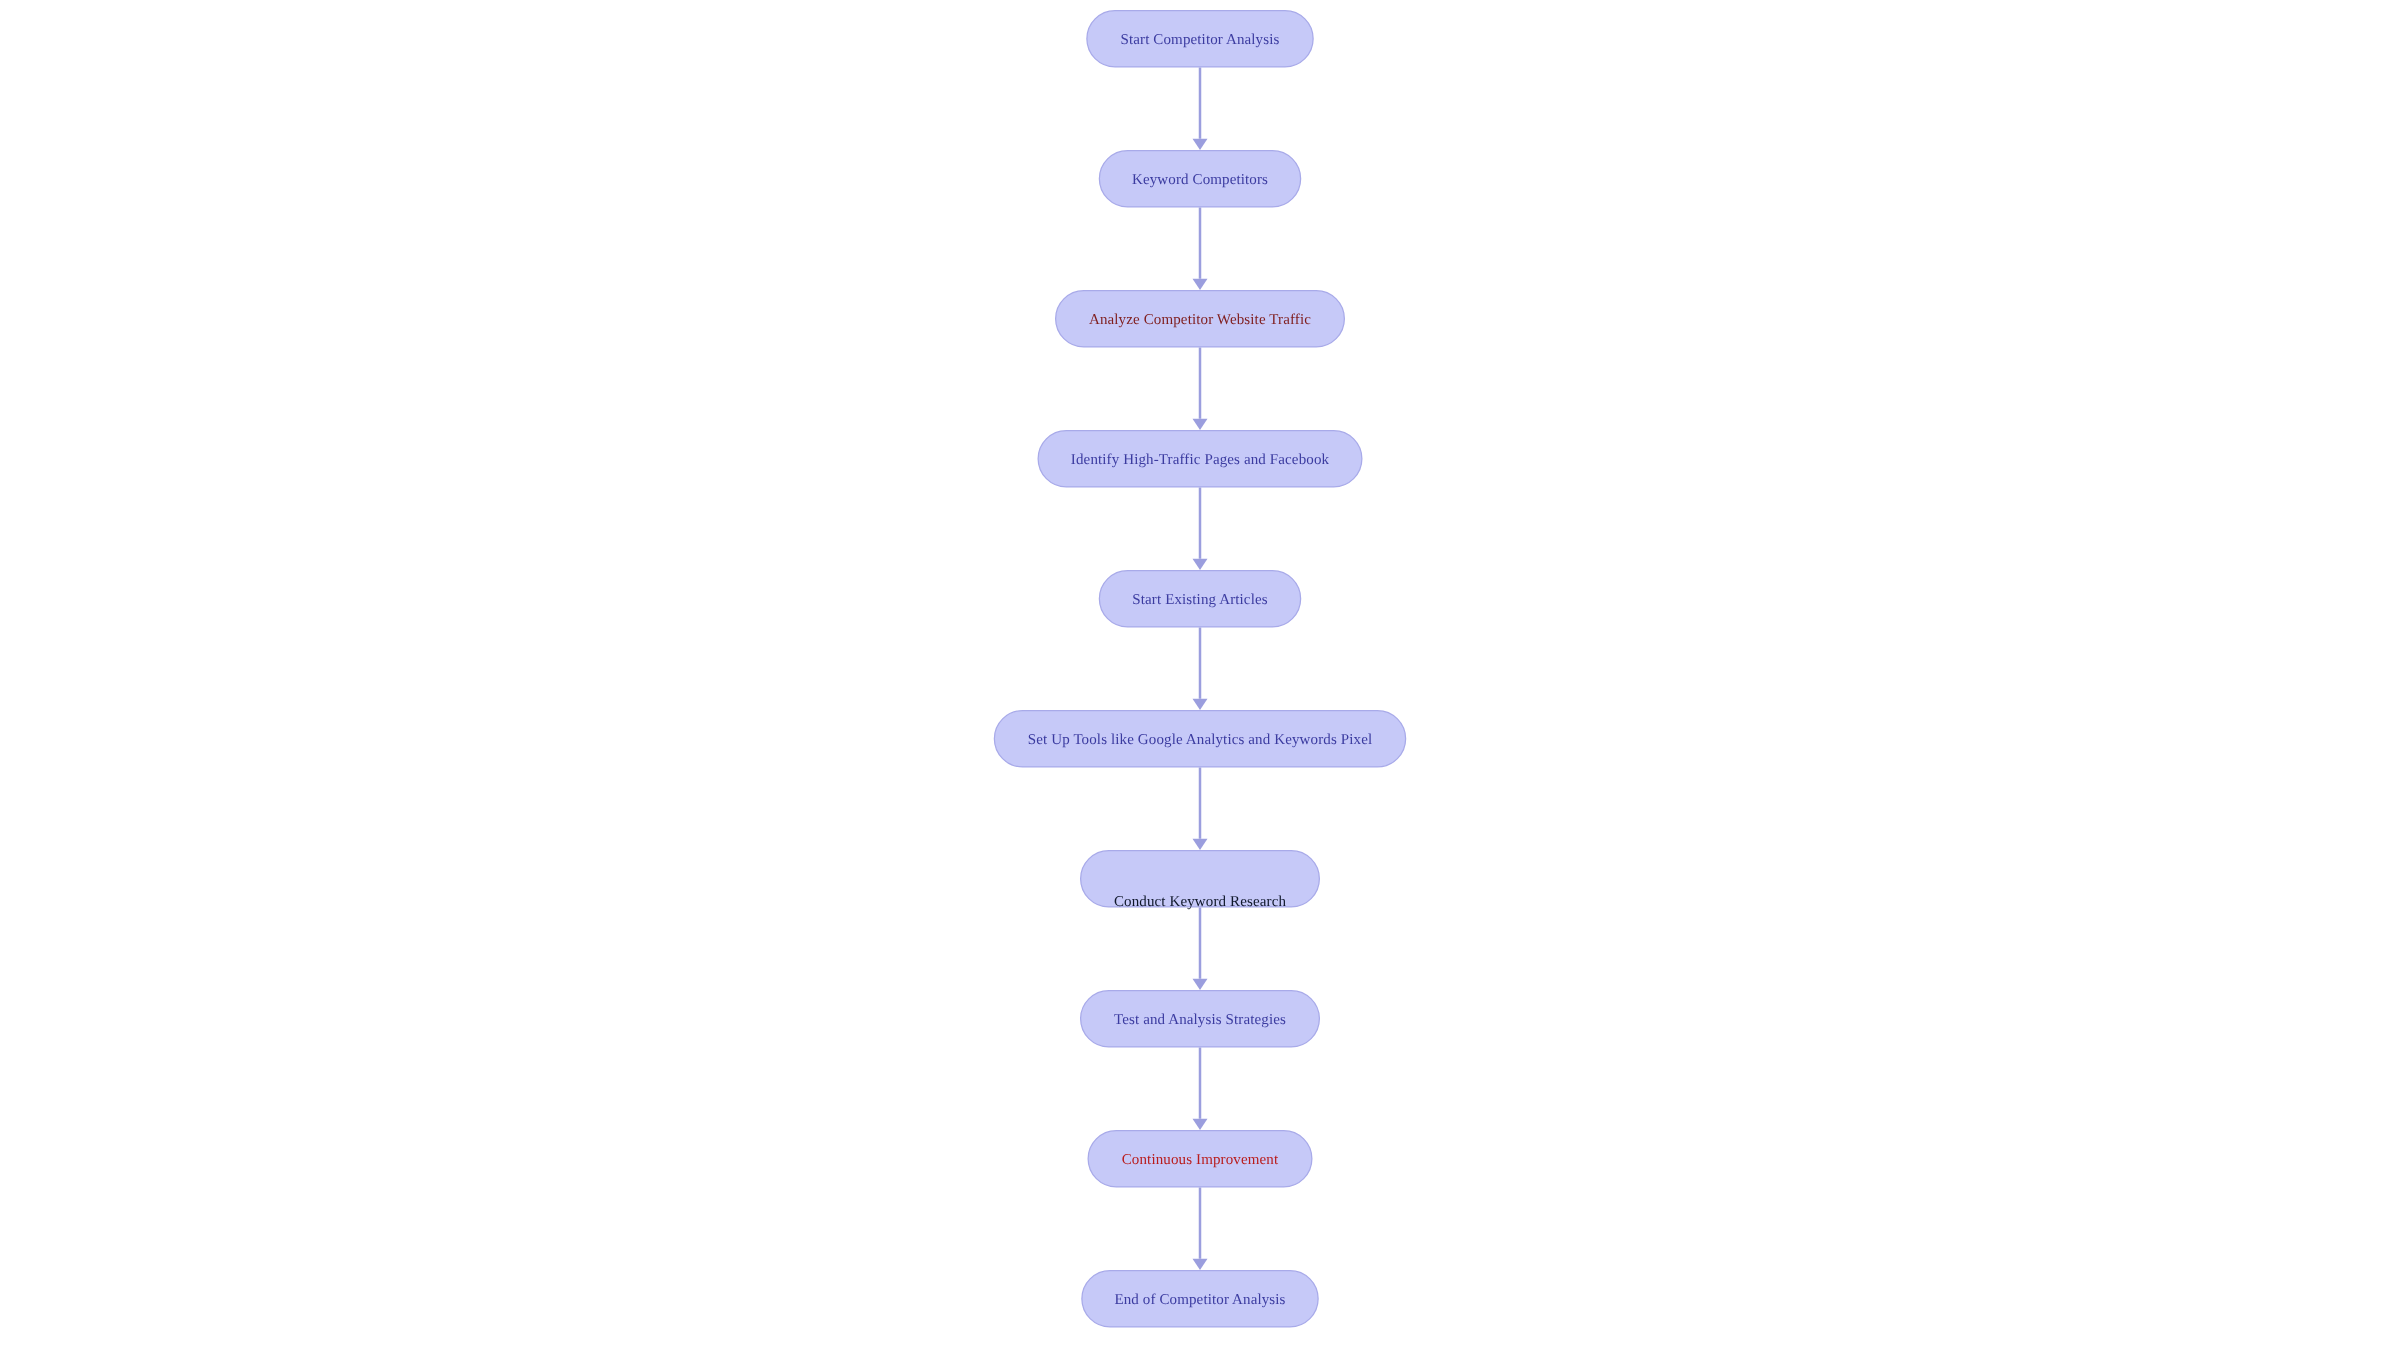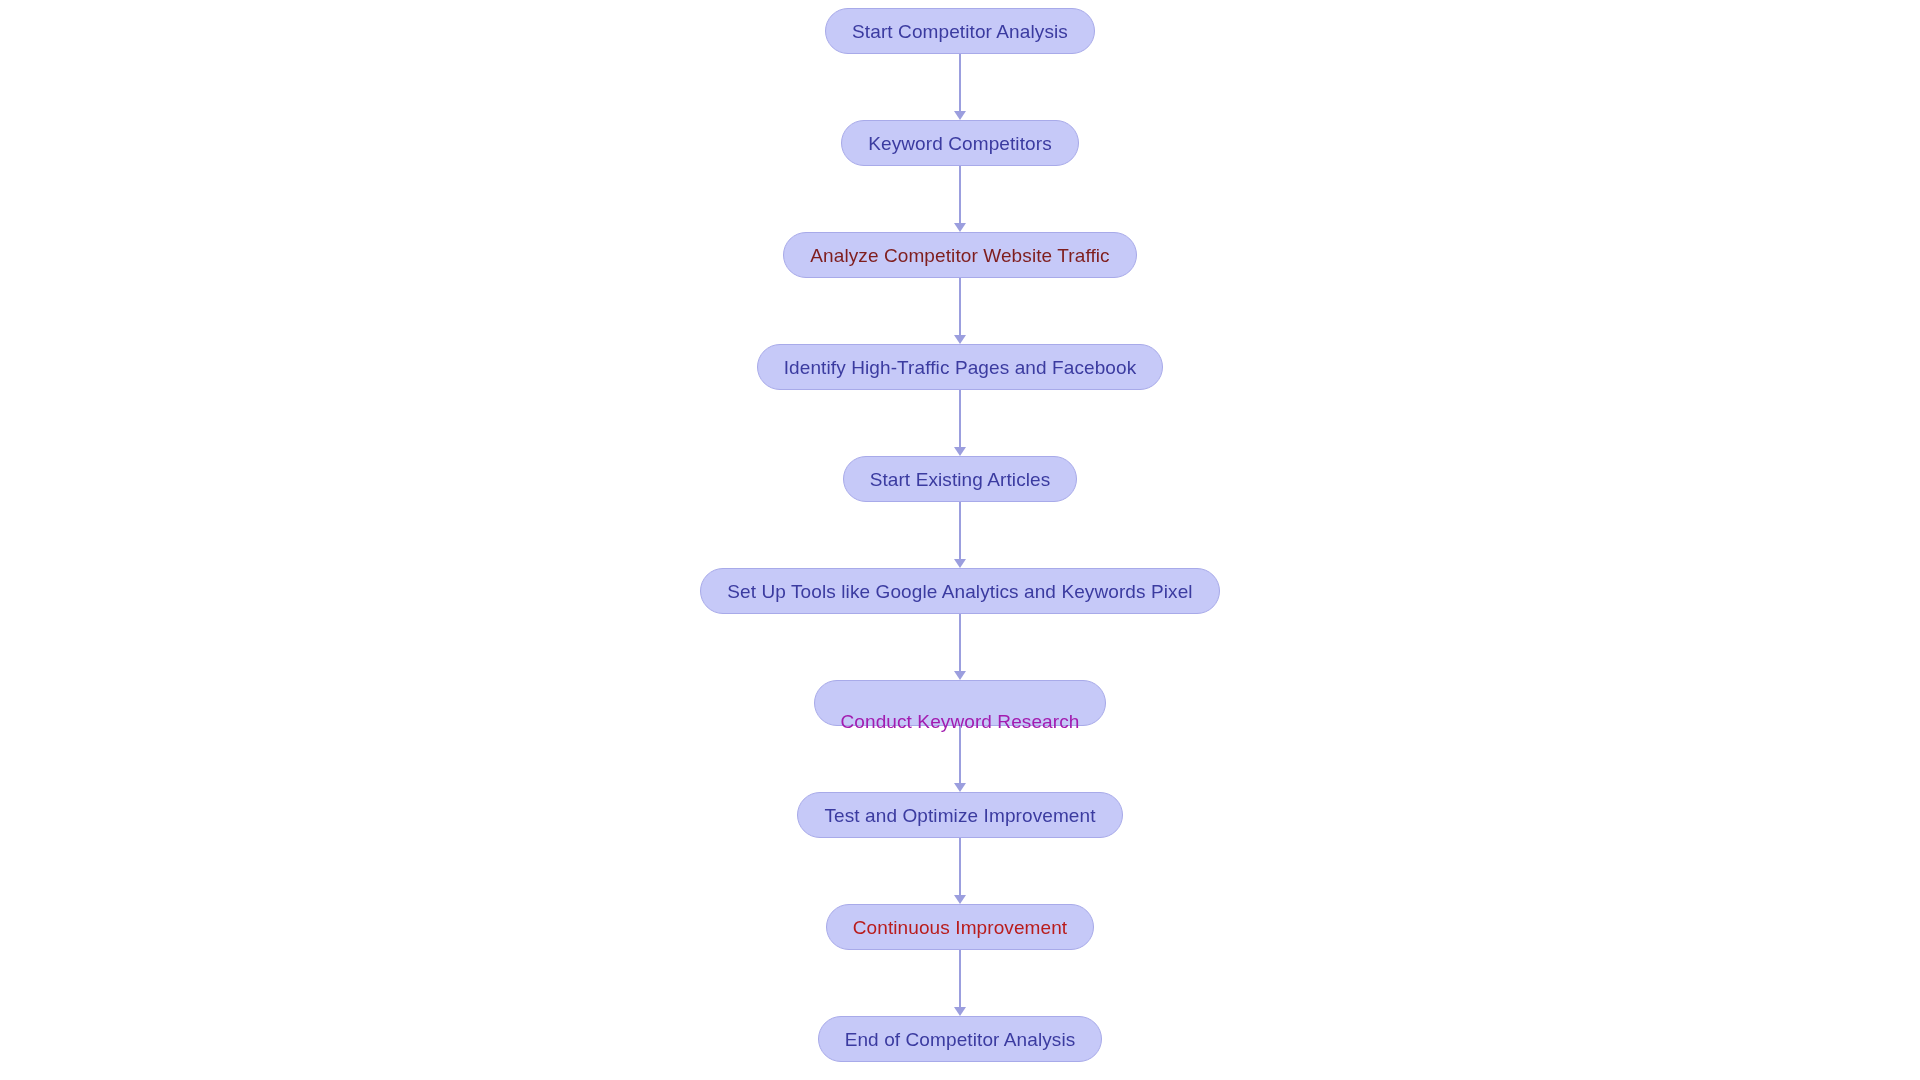--- a/index.html
+++ b/index.html
@@ -44,27 +44,28 @@
     border: 1px solid #a8aae9;
     display: flex;
     align-items: center;
     justify-content: center;
     padding: 0 26px;
     white-space: nowrap;
     flex: 0 0 auto;
   }
 
   .flow-node-label {
-    font-size: 19px;
+    font-size: 12px;
     line-height: 1;
     color: #3b3ba0;
     letter-spacing: 0.1px;
     font-weight: 400;
     white-space: nowrap;
     user-select: none;
+    font-family: Liberation Serif, serif;
   }
 
   
   .flow-connector {
     position: relative;
     width: 14px;
     height: 66px;
     flex: 0 0 auto;
   }
 
@@ -144,30 +145,30 @@
     <div class="flow-node" style="background: rgb(198, 201, 248); border-color: rgb(168, 170, 233);">
       <span class="flow-node-label" style="color: rgb(59, 59, 160);">Set Up Tools like Google Analytics and Keywords Pixel</span>
     </div>
 
     <div class="flow-connector">
       <div class="connector-line" style="background: rgb(155, 158, 222);"></div>
       <div class="connector-arrowhead" style="border-top-color: rgb(155, 158, 222);"></div>
     </div>
 
     <div class="flow-node" style="background: rgb(198, 201, 248); border-color: rgb(168, 170, 233);">
-      <span class="flow-node-label" style="color: #a21caf; margin-top: 36px;">Conduct Keyword Research</span>
+      <span class="flow-node-label" style="color: #0f172a; margin-top: 36px;">Conduct Keyword Research</span>
     </div>
 
     <div class="flow-connector">
       <div class="connector-line" style="background: rgb(155, 158, 222);"></div>
       <div class="connector-arrowhead" style="border-top-color: rgb(155, 158, 222);"></div>
     </div>
 
     <div class="flow-node" style="background: rgb(198, 201, 248); border-color: rgb(168, 170, 233);">
-      <span class="flow-node-label" style="color: rgb(59, 59, 160);">Test and Optimize Improvement</span>
+      <span class="flow-node-label" style="color: rgb(59, 59, 160);">Test and Analysis Strategies</span>
     </div>
 
     <div class="flow-connector">
       <div class="connector-line" style="background: rgb(155, 158, 222);"></div>
       <div class="connector-arrowhead" style="border-top-color: rgb(155, 158, 222);"></div>
     </div>
 
     <div class="flow-node" style="background: rgb(198, 201, 248); border-color: rgb(168, 170, 233);">
       <span class="flow-node-label" style="color: #b91c1c;">Continuous Improvement</span>
     </div>

